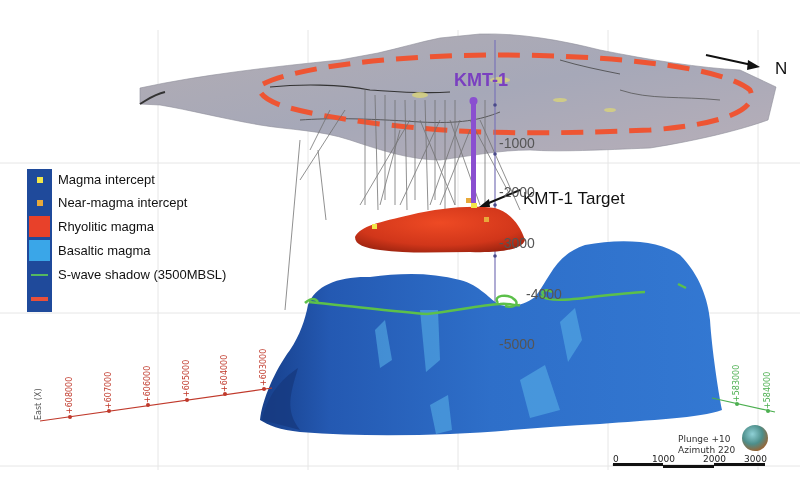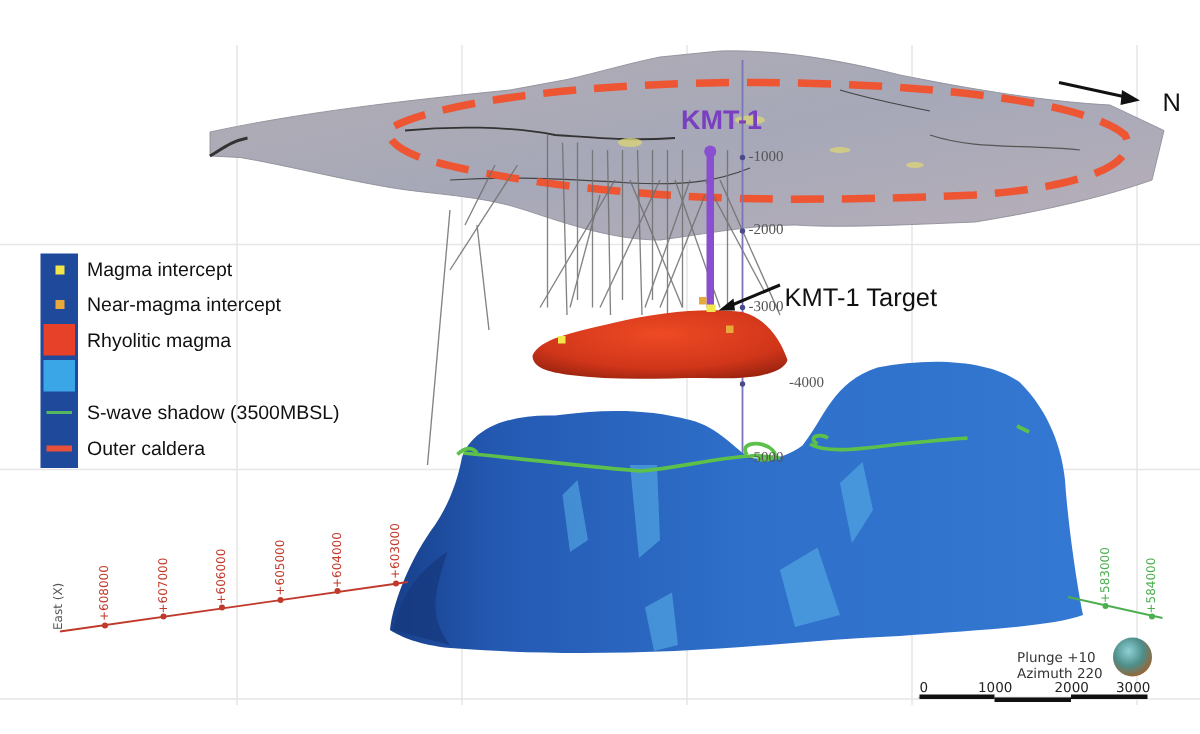--- a/index.html
+++ b/index.html
@@ -7,21 +7,21 @@
   .scene { position:absolute; left:0; top:0; width:800px; height:489px; }
   .legend { position:absolute; left:27px; top:169px; width:300px; }
   .legend-bar { position:absolute; left:0; top:0; width:25px; height:143px; background:#1f4a9b; }
   .legend-item { position:absolute; left:0; height:23px; width:300px; }
   .legend-swatch { position:absolute; }
   .legend-label { position:absolute; left:31px; top:0; font-size:13px; line-height:21px; color:#111; white-space:nowrap; font-family:"Liberation Sans", sans-serif; }
   .lbl { position:absolute; white-space:nowrap; }
   .kmt1 { left:454px; top:70px; font-size:18px; font-weight:bold; color:#7a3fc0; }
   .kmt-target { left:523px; top:189px; font-size:17px; color:#111; }
   .north { left:775px; top:59px; font-size:17px; color:#111; }
-  .depth { font-size:10px; color:#555; font-family:Liberation Serif, serif; }
+  .depth { font-size:14px; color:#555; font-family:Liberation Sans, sans-serif;margin-top:36px; }
   .plunge { left:678px; top:434px; font-size:9px; color:#333; font-family:"DejaVu Sans", sans-serif; line-height:11px; }
   .scale-lbl { font-size:9px; color:#222; font-family:"DejaVu Sans", sans-serif; top:454px; }
   .axis-tick-lbl { font-size:8px; font-family:"DejaVu Sans", sans-serif; transform-origin:left top; }
 </style>
 </head>
 <body>
 
 <svg class="scene" viewBox="0 0 800 489" xmlns="http://www.w3.org/2000/svg">
   <defs>
     <linearGradient id="surfGrad" x1="0" y1="0" x2="1" y2="1">
@@ -210,22 +210,22 @@
   <div class="legend-item" style="top:23px;">
     <span class="legend-swatch" style="left:10px;top:8px;width:6px;height:6px;background:#e8a93a;"></span>
     <span class="legend-label">Near-magma intercept</span>
   </div>
   <div class="legend-item" style="top:47px;">
     <span class="legend-swatch" style="left:2px;top:0px;width:21px;height:21px;background:#e8412a;"></span>
     <span class="legend-label">Rhyolitic magma</span>
   </div>
   <div class="legend-item" style="top:71px;">
     <span class="legend-swatch" style="left:2px;top:0px;width:21px;height:21px;background:#3aa6e8;"></span>
+    <span class="legend-label">Basaltic magma</span>
   </div>
   <div class="legend-item" style="top:95px;padding-left:13px;">
     <span class="legend-swatch" style="left:4px;top:10px;width:17px;height:2px;background:#55b860;"></span>
     <span class="legend-label">S-wave shadow (3500MBSL)</span>
   </div>
   <div class="legend-item" style="top:119px;">
     <span class="legend-swatch" style="left:4px;top:9px;width:17px;height:4px;background:#e8503a;"></span>
-    <span class="legend-label">Outer caldera</span>
   </div>
 </div>
 
 </body></html>

